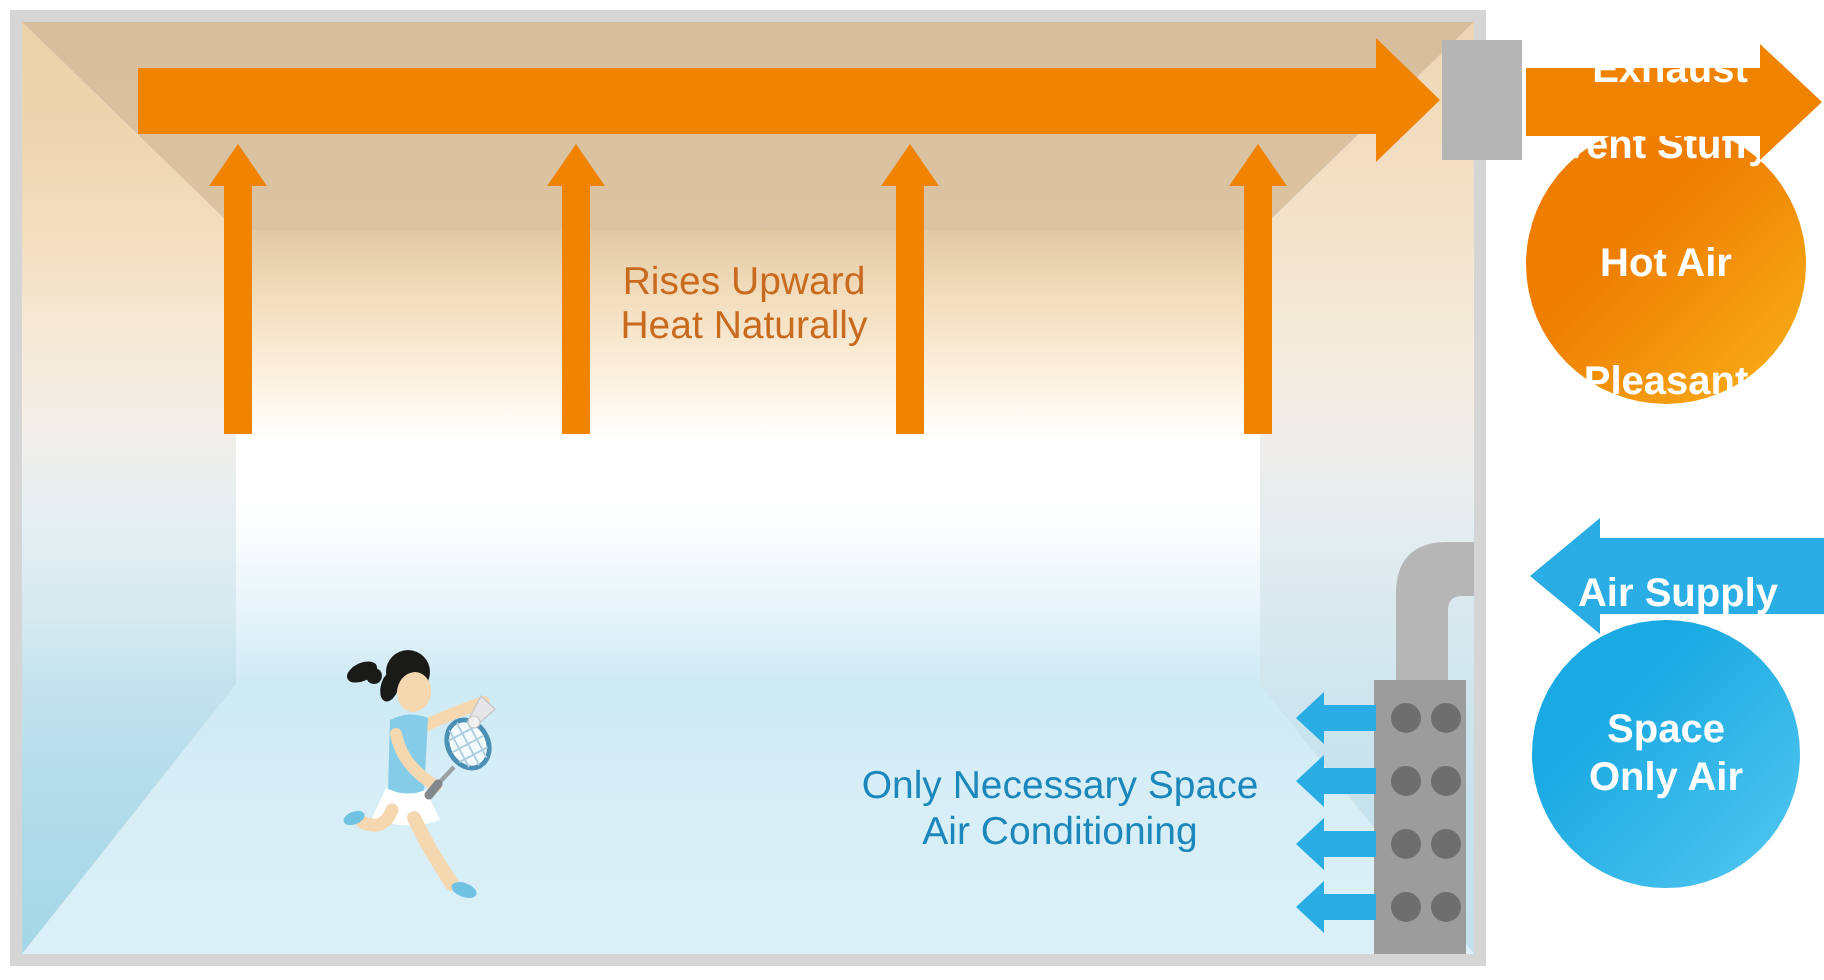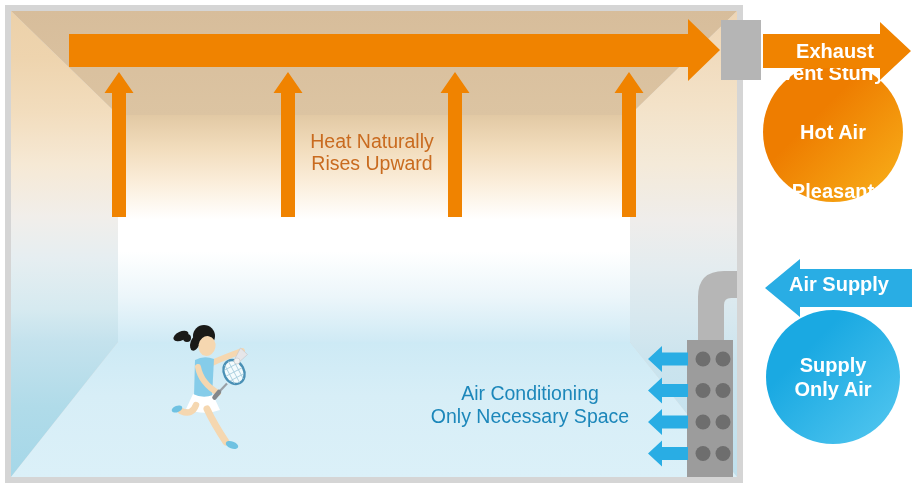--- a/index.html
+++ b/index.html
@@ -32,23 +32,23 @@
   
   #shape-layer{left:0; top:0; width:912px; height:490px; pointer-events:none;}
 
   
   .label{text-align:center; white-space:nowrap;}
   .label span{display:block;}
   #heat-label{left:287px; top:130px; width:170px;
     font-size:19.5px; line-height:22px; color:var(--heat-text,#c96b1f);}
   #aircond-label{left:415px; top:382px; width:230px;
     font-size:19.5px; line-height:23px; color:var(--aircond-text,#1c87ba);}
-  #exhaust-label{left:775px; top:40px; width:120px;
+  #exhaust-label{left:775px; top:24px; width:120px;
     font-size:20px; font-weight:bold; color:#ffffff;}
-  #air-supply-label{left:779px; top:273px; width:120px;
+  #air-supply-label{left:779px; top:286px; width:120px;
     font-size:20px; font-weight:bold; color:#ffffff;}
 
   
   .badge{border-radius:50%; display:flex; flex-direction:column; justify-content:center; align-items:center;
     color:#fff; font-weight:bold; font-size:20px; line-height:24px; text-align:center;}
   #exhaust-badge{left:763px; top:62px; width:140px; height:140px; padding-top:0;
     background:linear-gradient(135deg,var(--exhaust-badge-gradient-start,#ee7d00) 38%,var(--exhaust-badge-gradient-end,#f9b21b) 100%);gap:35px;}
   #supply-badge{left:766px; top:310px; width:134px; height:134px;
     background:linear-gradient(135deg,var(--supply-badge-gradient-start,#1aa9e2) 30%,var(--supply-badge-gradient-end,#55c8f0) 100%);}
   .badge span{display:block;}
@@ -67,21 +67,21 @@
       <div class="abs surface" id="floor"></div>
     </div>
   </div>
 
   <div class="abs badge" id="exhaust-badge">
     <span>Vent Stuffy</span>
     <span>Hot Air</span>
     <span>Pleasant</span>
   </div>
   <div class="abs badge" id="supply-badge">
-    <span>Supply</span>
+    <span>Space</span>
     <span>Only Air</span>
   </div>
 
   <svg class="abs" id="player" style="left:165px; top:320px;" width="90" height="140" viewBox="0 0 90 140">
     <g>
       <ellipse cx="16" cy="16" rx="8" ry="4.5" fill="#1a1a18" transform="rotate(-25 16 16)"></ellipse>
       <circle cx="22" cy="18" r="4" fill="#1a1a18"></circle>
       <circle cx="39" cy="16" r="11" fill="#1a1a18"></circle>
       <ellipse cx="30" cy="23" rx="4.5" ry="8" fill="#1a1a18" transform="rotate(18 30 23)"></ellipse>
       <ellipse cx="42" cy="26" rx="8.5" ry="10" fill="#f5d7b0" transform="rotate(10 42 26)"></ellipse>
@@ -135,23 +135,23 @@
     </g>
     <g style="fill:var(--blue-arrow,#29ade4)">
       <path d="M688 352.5 L662 352.5 L662 346 L648 359 L662 372 L662 365.5 L688 365.5 Z"></path>
       <path d="M688 384 L662 384 L662 377.5 L648 390.5 L662 403.5 L662 397 L688 397 Z"></path>
       <path d="M688 415.5 L662 415.5 L662 409 L648 422 L662 435 L662 428.5 L688 428.5 Z"></path>
       <path d="M688 447 L662 447 L662 440.5 L648 453.5 L662 466.5 L662 460 L688 460 Z"></path>
     </g>
   </svg>
 
   <div class="abs label" id="heat-label">
+    <span>Rises Upward</span>
     <span>Heat Naturally</span>
-    <span>Rises Upward</span>
   </div>
   <div class="abs label" id="aircond-label">
+    <span>Only Necessary Space</span>
     <span>Air Conditioning</span>
-    <span>Only Necessary Space</span>
   </div>
   <div class="abs label" id="exhaust-label">Exhaust</div>
   <div class="abs label" id="air-supply-label">Air Supply</div>
 
 </div>
 
 </body></html>

